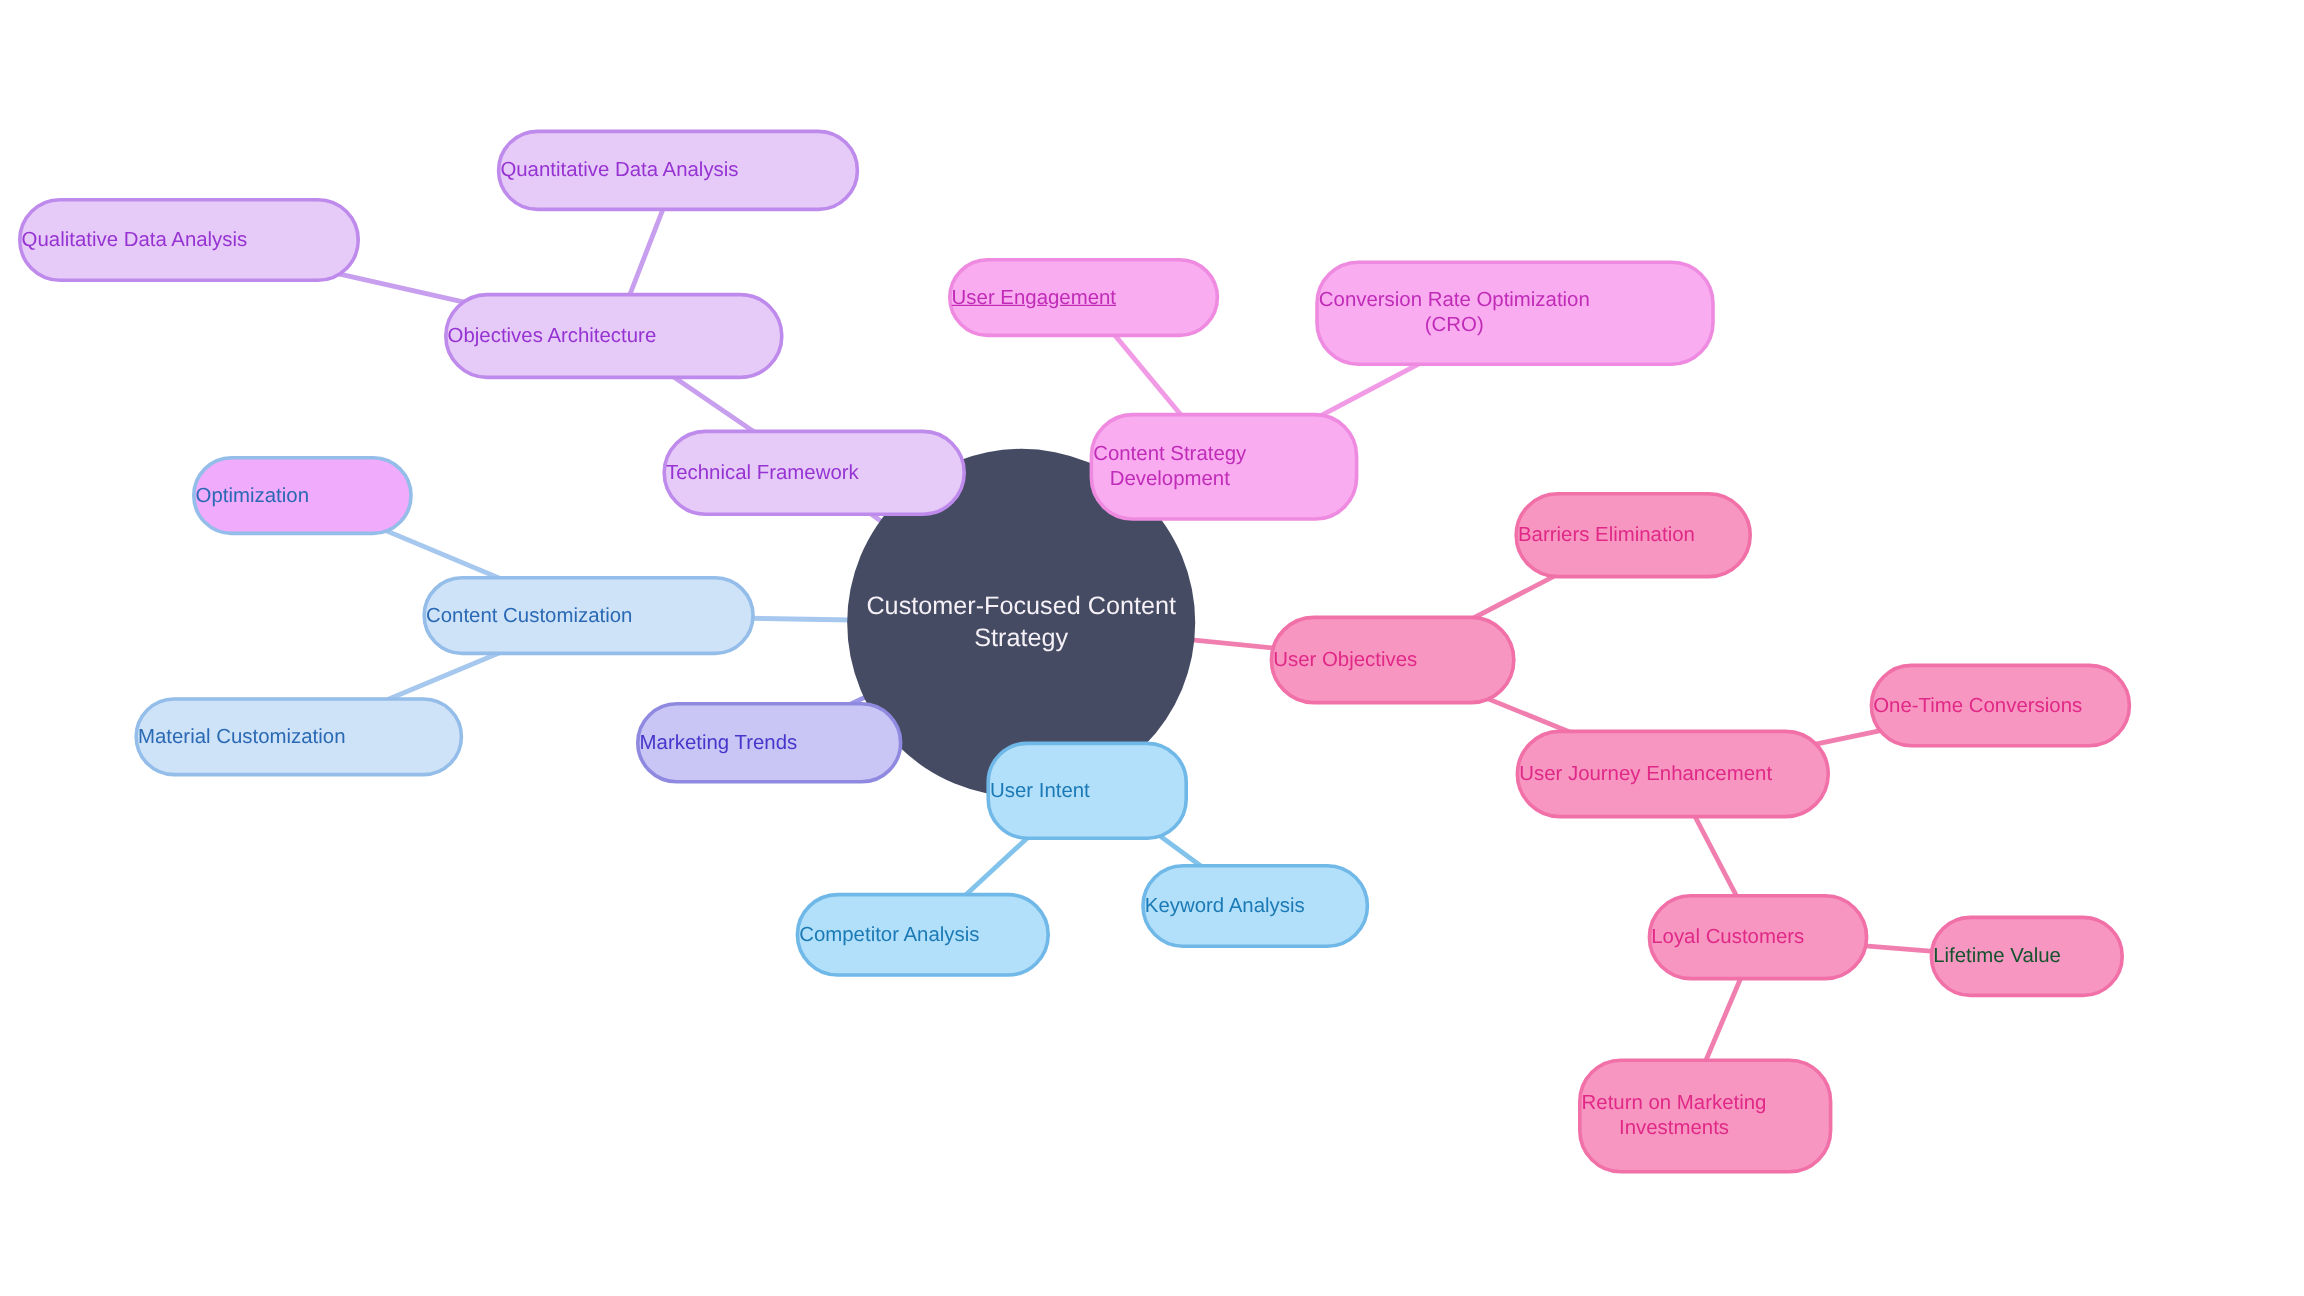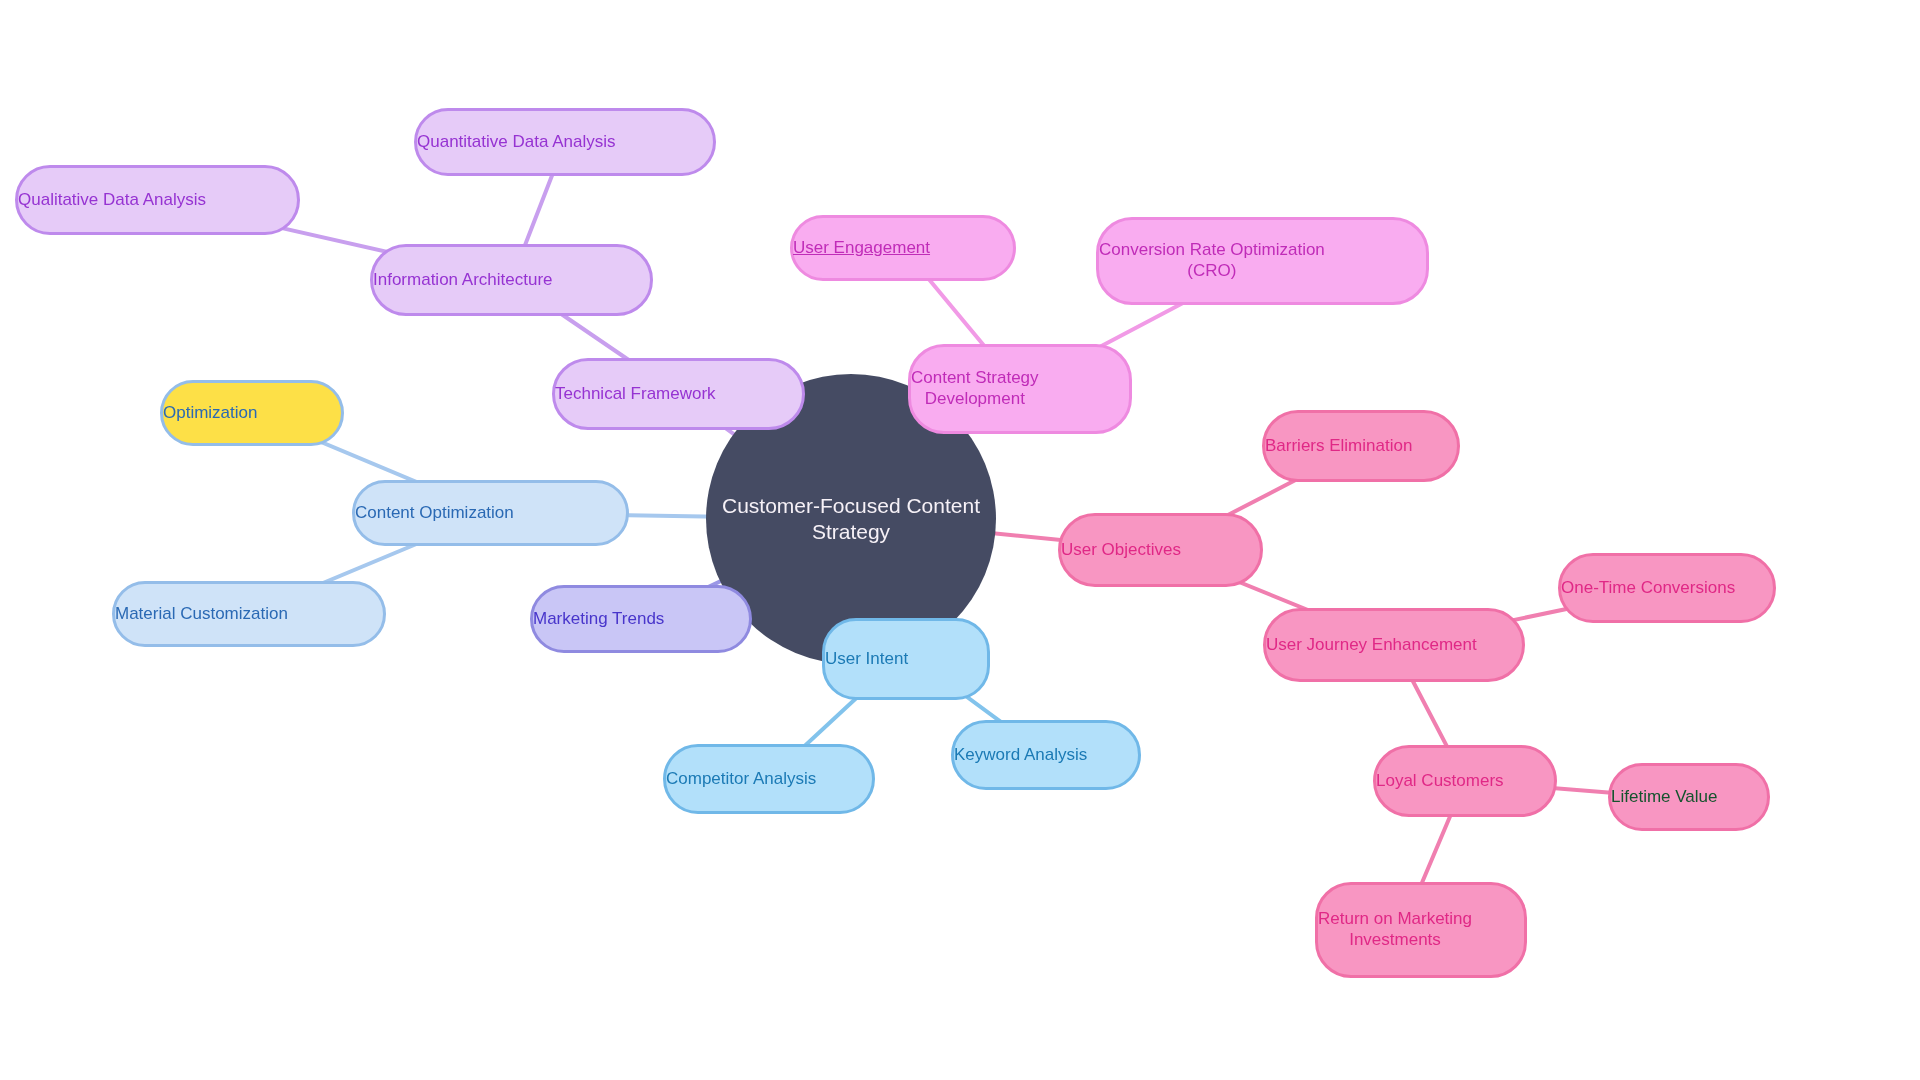--- a/index.html
+++ b/index.html
@@ -87,21 +87,21 @@
           <div class="label-line">Quantitative Data Analysis</div>
         </div>
       </div>
       <div class="mm-node" style="left: 15px; top: 165px; width: 285px; height: 70px; background: rgb(230, 203, 248); border-color: rgb(190, 138, 236); color: rgb(150, 51, 210); border-radius: 35px;">
         <div>
           <div class="label-line">Qualitative Data Analysis</div>
         </div>
       </div>
       <div class="mm-node" style="left: 370px; top: 244px; width: 283px; height: 72px; background: rgb(230, 203, 248); border-color: rgb(190, 138, 236); color: rgb(150, 51, 210); border-radius: 36px;">
         <div>
-          <div class="label-line">Information Architecture</div>
+          <div class="label-line">Objectives Architecture</div>
         </div>
       </div>
       <div class="mm-node" style="left: 552px; top: 358px; width: 253px; height: 72px; background: rgb(230, 203, 248); border-color: rgb(190, 138, 236); color: rgb(150, 51, 210); border-radius: 36px;">
         <div>
           <div class="label-line">Technical Framework</div>
         </div>
       </div>
       <div class="mm-node" style="left: 790px; top: 215px; width: 226px; height: 66px; background: rgb(249, 172, 240); border-color: rgb(238, 138, 224); color: rgb(192, 44, 184); border-radius: 33px; text-decoration: underline;">
         <div>
           <div class="label-line">User Engagement</div>
@@ -112,28 +112,28 @@
           <div class="label-line">Conversion Rate Optimization</div>
           <div class="label-line">(CRO)</div>
         </div>
       </div>
       <div class="mm-node" style="left: 908px; top: 344px; width: 224px; height: 90px; background: rgb(249, 172, 240); border-color: rgb(238, 138, 224); color: rgb(192, 44, 184); border-radius: 36px;">
         <div>
           <div class="label-line">Content Strategy</div>
           <div class="label-line">Development</div>
         </div>
       </div>
-      <div class="mm-node" style="left: 160px; top: 380px; width: 184px; height: 66px; background: #fde047; border-color: rgb(148, 189, 233); color: rgb(42, 105, 180); border-radius: 33px;">
+      <div class="mm-node" style="left: 160px; top: 380px; width: 184px; height: 66px; background: #f0abfc; border-color: rgb(148, 189, 233); color: rgb(42, 105, 180); border-radius: 33px;">
         <div>
           <div class="label-line">Optimization</div>
         </div>
       </div>
       <div class="mm-node" style="left: 352px; top: 480px; width: 277px; height: 66px; background: rgb(207, 227, 248); border-color: rgb(148, 189, 233); color: rgb(42, 105, 180); border-radius: 33px;">
         <div>
-          <div class="label-line">Content Optimization</div>
+          <div class="label-line">Content Customization</div>
         </div>
       </div>
       <div class="mm-node" style="left: 112px; top: 581px; width: 274px; height: 66px; background: rgb(207, 227, 248); border-color: rgb(148, 189, 233); color: rgb(42, 105, 180); border-radius: 33px;">
         <div>
           <div class="label-line">Material Customization</div>
         </div>
       </div>
       <div class="mm-node" style="left: 530px; top: 585px; width: 222px; height: 68px; background: rgb(201, 198, 246); border-color: rgb(143, 138, 224); color: rgb(72, 53, 203); border-radius: 34px;">
         <div>
           <div class="label-line">Marketing Trends</div>

